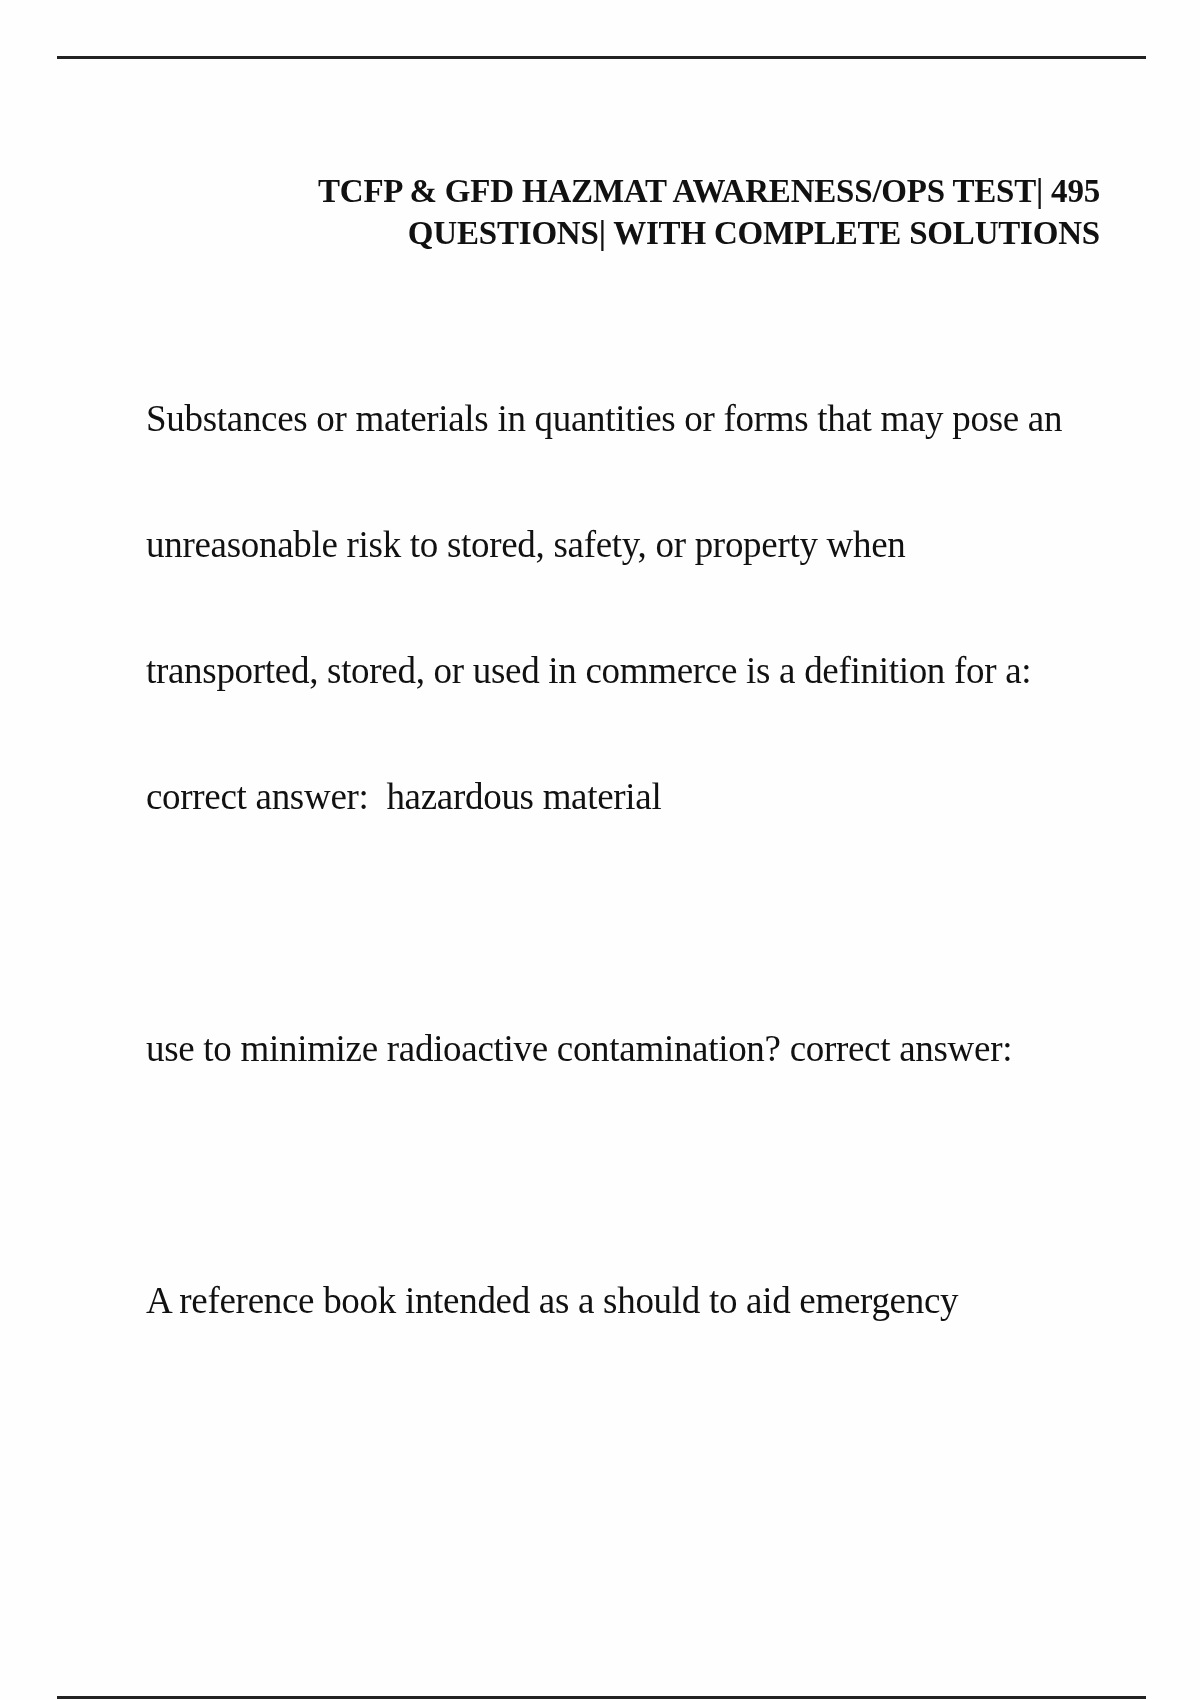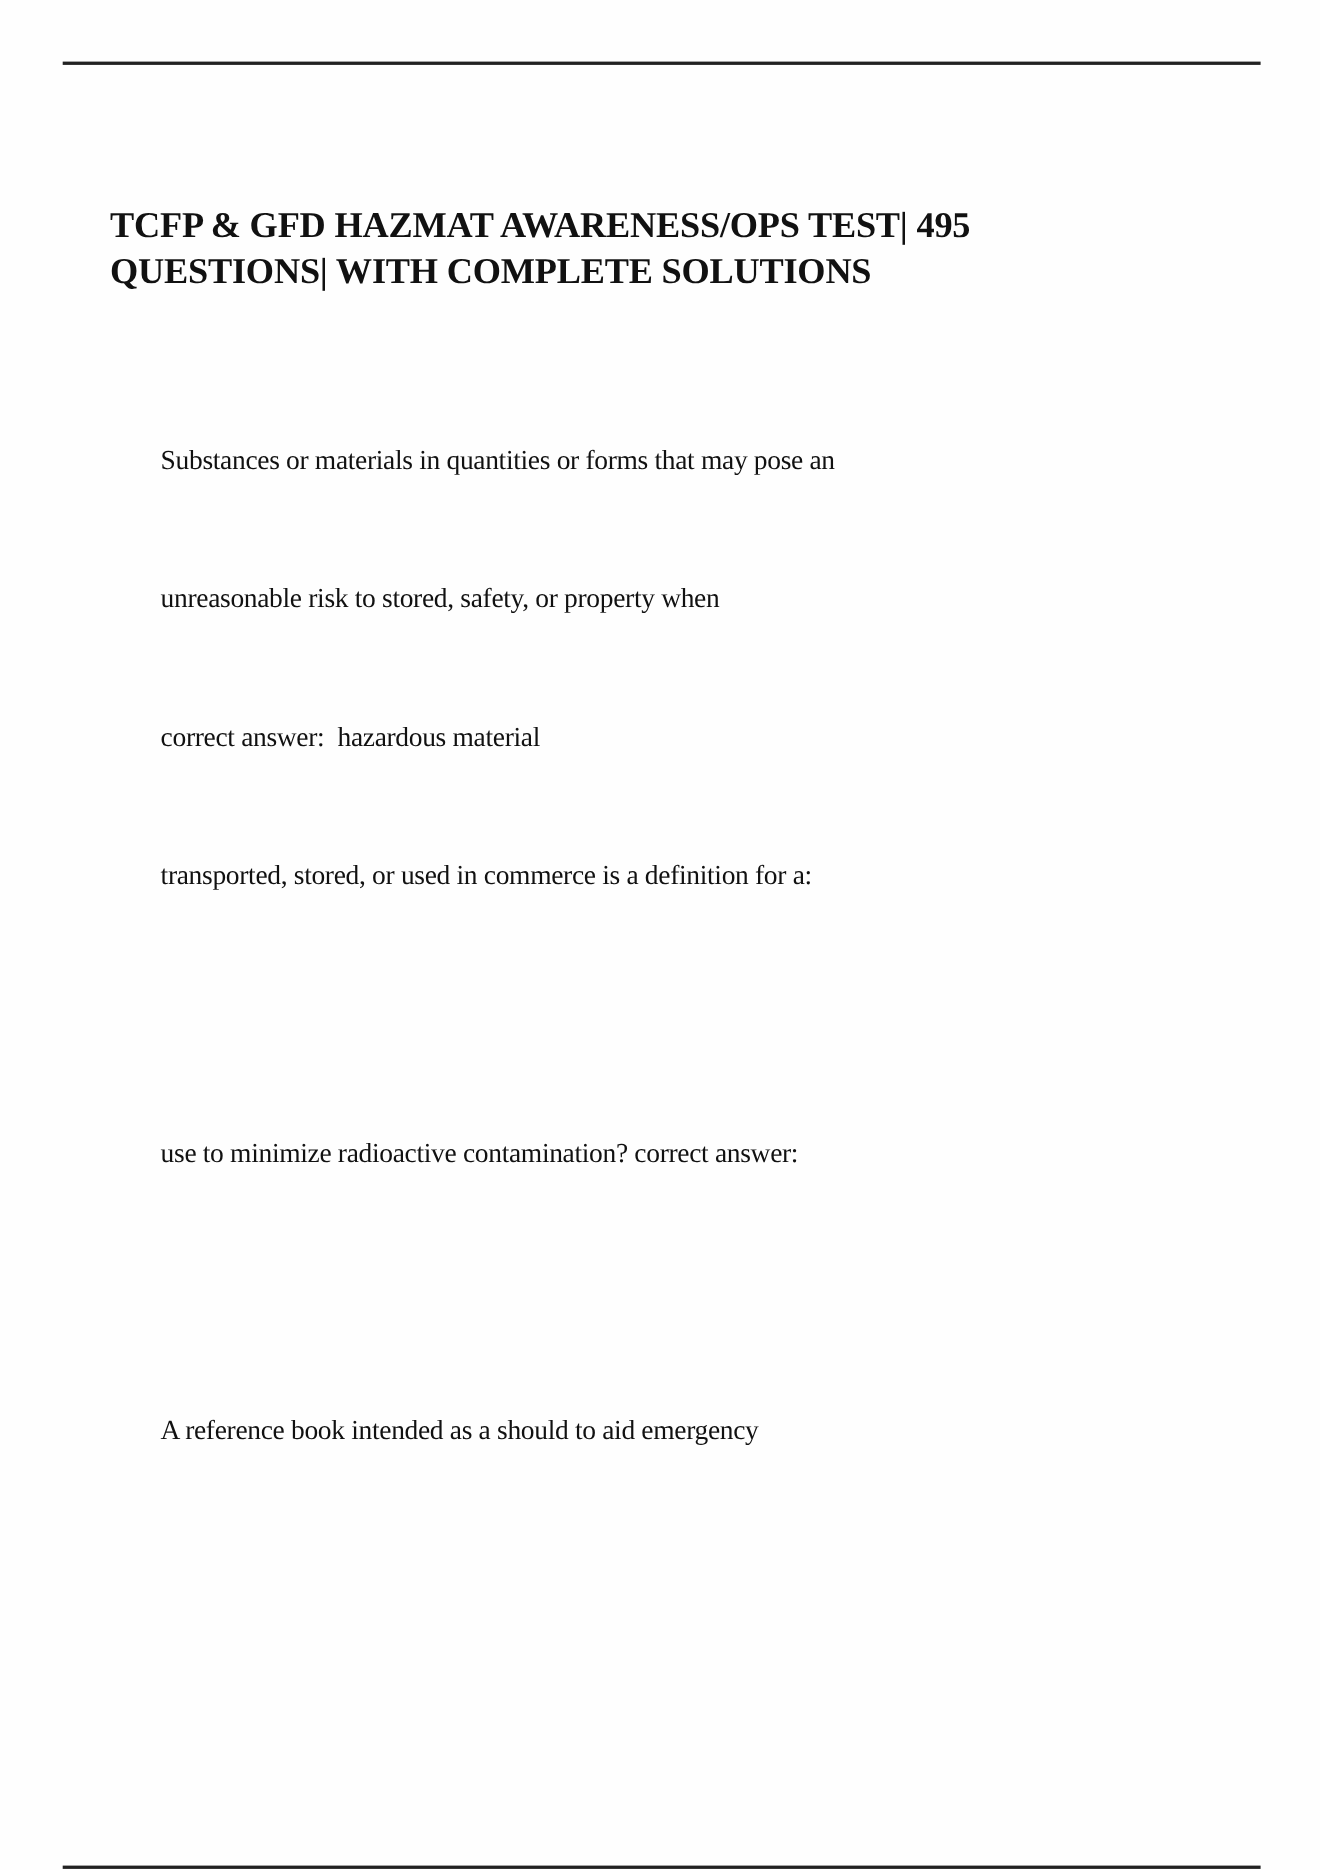--- a/index.html
+++ b/index.html
@@ -19,59 +19,59 @@
       position: absolute;
       left: 57px;
       width: 1089px;
       height: 3px;
       background: #222222;
     }
     .rule-top { top: 56px; }
     .rule-bottom { top: 1696px; }
     .title {
       position: absolute;
-      top: 184px;
+      top: 170px;
       left: 100px;
       width: 1000px;
-      text-align: left;
+      text-align: right;
       font-weight: bold;
       font-size: 33px;
       line-height: 42px;
       letter-spacing: -0.2px;
     }
     .content {
       position: absolute;
       top: 314px;
       left: 146px;
       width: 960px;
     }
     .qa {
-      font-size: 25px;
+      font-size: 37px;
       line-height: 42px;
       margin: 0 0 42px 0;
       letter-spacing: -0.3px;
       white-space: pre-wrap;
     }
   </style>
 </head>
 <body>
 
 <div class="rule rule-top"></div>
 
 <div class="title">
   <div>TCFP &amp; GFD HAZMAT AWARENESS/OPS TEST| 495</div>
   <div>QUESTIONS| WITH COMPLETE SOLUTIONS</div>
 </div>
 
 <div class="content">
   <div class="qa">
     <div>Substances or materials in quantities or forms that may pose an</div>
     <div>unreasonable risk to stored, safety, or property when</div>
+    <div>transported, stored, or used in commerce is a definition for a:</div>
     <div>correct answer:  hazardous material</div>
-    <div>transported, stored, or used in commerce is a definition for a:</div>
   </div>
   <div class="qa">
     <div>use to minimize radioactive contamination? correct answer:</div>
   </div>
   <div class="qa">
     <div>A reference book intended as a should to aid emergency</div>
     
     
     
   </div>

